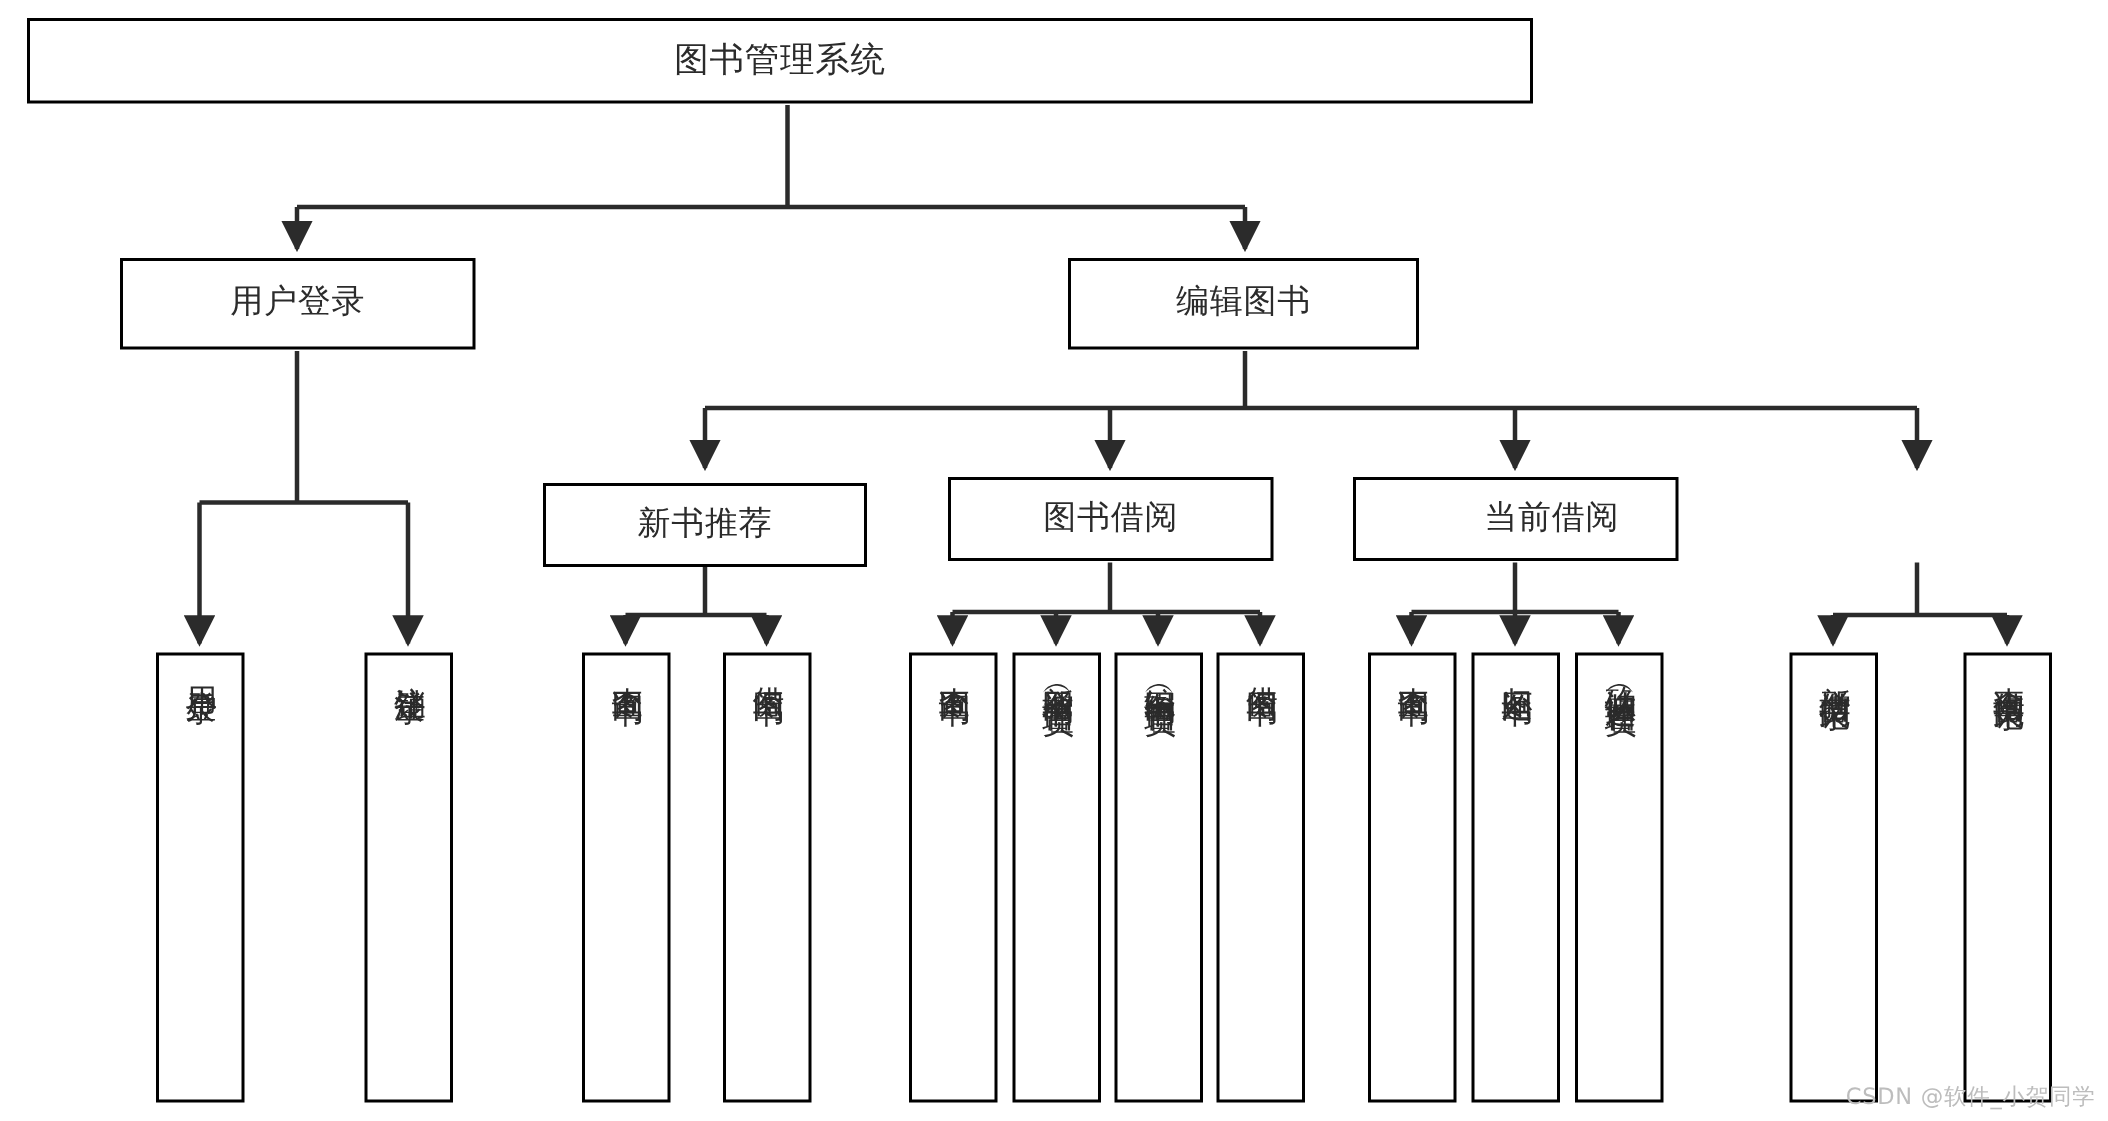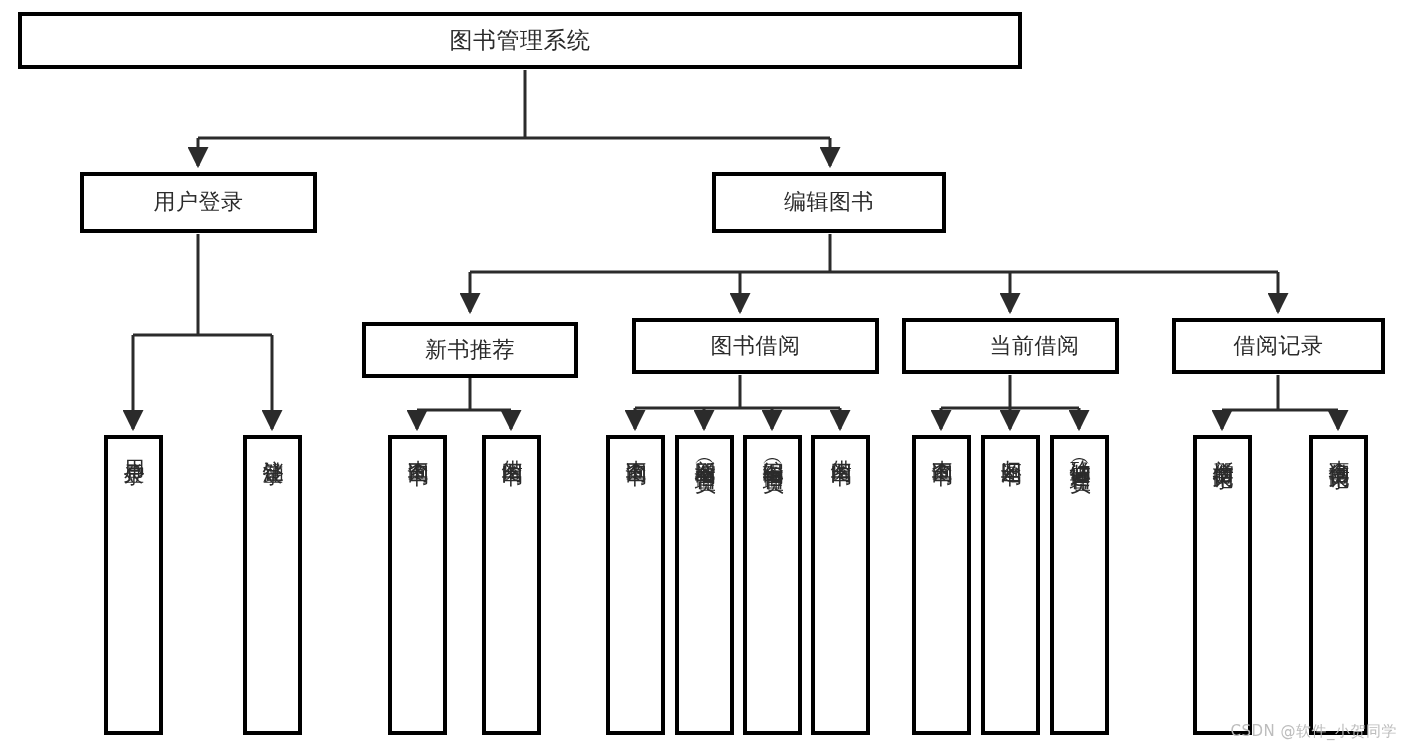--- a/index.html
+++ b/index.html
@@ -24,21 +24,21 @@
     left: 0;
     top: 0;
     width: 1405px;
     height: 747px;
     pointer-events: none;
   }
   .node {
     position: absolute;
     box-sizing: border-box;
     background: #ffffff;
-    border: 4px solid #000000;
+    border: 2px solid #000000;
     display: flex;
     align-items: center;
     justify-content: center;
     overflow: hidden;
   }
   .node .label {
     color: #2b2b2b;
     letter-spacing: 0.5px;
     white-space: nowrap;
   }
@@ -134,28 +134,25 @@
   <div class="node horizontal" style="left:80px; top:172px; width:237px; height:61px;">
     <span class="label">用户登录</span>
   </div>
   <div class="node horizontal" style="left:712px; top:172px; width:234px; height:61px;">
     <span class="label">编辑图书</span>
   </div>
 
   <div class="node horizontal" style="left:362px; top:322px; width:216px; height:56px;">
     <span class="label">新书推荐</span>
   </div>
-  <div class="node horizontal" style="left:632px; top:318px; width:247px; height:56px;">
+  <div class="node horizontal" style="left:632px; top:318px; width:217px; height:56px;">
     <span class="label">图书借阅</span>
   </div>
   <div class="node horizontal" style="left:902px; top:318px; width:217px; height:56px;padding-left:48px;">
     <span class="label">当前借阅</span>
-  </div>
-  <div class="node horizontal" style="left:1172px; top:318px; width:213px; height:56px;">
-    <span class="label">借阅记录</span>
   </div>
 
   <div class="node vertical" style="left:104px; top:435px; width:59px; height:300px;">
     <span class="label">用户登录</span>
   </div>
   <div class="node vertical" style="left:243px; top:435px; width:59px; height:300px;">
     <span class="label">注销登录</span>
   </div>
 
   <div class="node vertical" style="left:388px; top:435px; width:59px; height:300px;">

